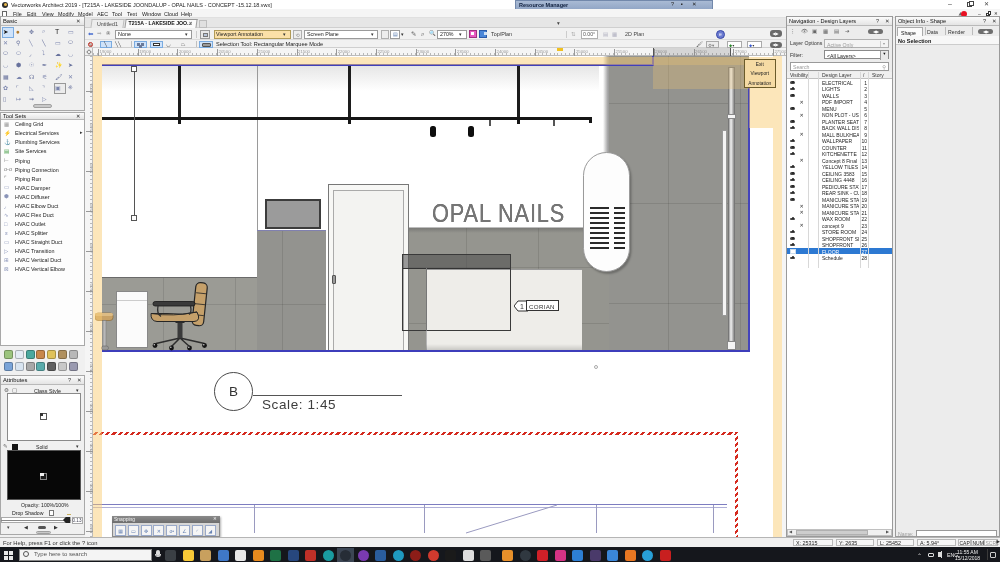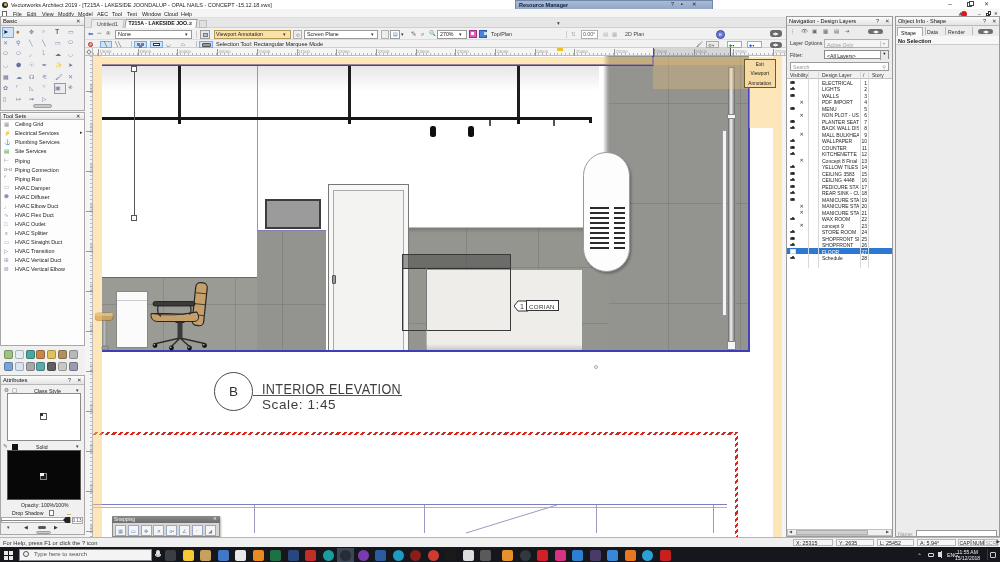--- a/index.html
+++ b/index.html
@@ -352,20 +352,21 @@
 <div class="a" style="left:255px;top:64.3px;width:2.5px;height:3.5px;background:#161616;"></div>
 <div class="a" style="left:424px;top:64.3px;width:2.5px;height:3.5px;background:#161616;"></div>
 <div class="a" style="left:396px;top:64.3px;width:1.5px;height:6px;background:#555;"></div>
 <div class="a" style="left:460px;top:64.3px;width:1.5px;height:6px;background:#555;"></div>
 <div class="a" style="left:41px;top:10px;width:1px;height:152px;background:#555;"></div>
 <div class="a" style="left:37.5px;top:9.5px;width:6px;height:6px;background:#fdfdfd;border:1px solid #555;"></div>
 <div class="a" style="left:37.5px;top:158.5px;width:6px;height:6px;background:#fdfdfd;border:1px solid #555;"></div>
 <div class="a" style="left:337px;top:70px;width:5.5px;height:11px;background:#0e0e0e;border-radius:2.5px;"></div>
 <div class="a" style="left:375px;top:70px;width:5.5px;height:11px;background:#0e0e0e;border-radius:2.5px;"></div>
 <div class="a" style="left:316px;top:171px;width:190px;height:1px;background:#bdbdbd;"></div>
+<div class="t" style="left:339px;top:143px;font-size:25px;color:#757575;"><span style="display:inline-block;letter-spacing:1px;transform:scaleX(0.87);transform-origin:0 0;color:#757575;text-shadow:0 0 0.5px #5a5a5a;">OPAL NAILS</span></div>
 <div class="a" style="left:172px;top:143px;width:56px;height:29.5px;background:#9b9b9b;border:2px solid #3c3c3c;"></div>
 <div class="a" style="left:235px;top:127.5px;width:80.5px;height:167.5px;background:#f7f7f5;border:1px solid #777;"></div>
 <div class="a" style="left:240px;top:133.5px;width:70.5px;height:161.5px;background:#f3f3f1;border:1px solid #aaa;border-bottom:none;"></div>
 <div class="a" style="left:239px;top:218.5px;width:4px;height:9px;background:#9a9a9a;border:1px solid #555;border-radius:1px;"></div>
 <div class="a" style="left:23px;top:235px;width:32px;height:57px;background:#fbfbfb;border:1px solid #888;"></div>
 <div class="a" style="left:24px;top:243.5px;width:30px;height:1px;background:#ccc;"></div>
 <div class="a" style="left:333px;top:212.5px;width:156px;height:82.5px;background:#eeede9;border-top:1px solid #999;border-left:1px solid #b5b5b5;"></div>
 <div class="a" style="left:333px;top:288px;width:156px;height:7px;background:linear-gradient(rgba(0,0,0,0),rgba(0,0,0,0.18));"></div>
 <div class="a" style="left:309px;top:198px;width:108.5px;height:14.5px;background:rgba(75,75,75,0.55);border:1.5px solid #333;"></div>
 <div class="a" style="left:309px;top:198px;width:108.5px;height:77px;border:1.8px solid #3a3a3a;"></div>
@@ -432,21 +433,20 @@
 <svg class="a" style="left:2px;top:256px;" width="20" height="40" viewBox="0 0 20 40">
 <rect x="0" y="1" width="18" height="7.5" rx="3" fill="#c9a266" stroke="#8a6a3a" stroke-width="0.7"></rect>
 <rect x="0" y="1" width="18" height="3" rx="1.5" fill="#ddbc84"></rect>
 <rect x="8" y="8.5" width="3" height="27" fill="#b8b8b8" stroke="#777" stroke-width="0.5"></rect>
 <rect x="6.5" y="34" width="7" height="4" rx="2" fill="#9a9a9a" stroke="#666" stroke-width="0.6"></rect>
 </svg>
 <div class="a" style="left:501px;top:309px;width:4px;height:4px;border:0.8px solid #aaa;border-radius:2px;"></div>
 <div class="a" style="left:121px;top:316px;width:39px;height:39px;border:1.3px solid #4a4a4a;border-radius:50%;background:#fff;"></div>
 <div class="t" style="left:136px;top:327.5px;font-size:13.5px;color:#333;">B</div>
 <div class="a" style="left:160px;top:339px;width:149px;height:1px;background:#555;"></div>
-<div class="t" style="left:169px;top:324.5px;font-size:14px;color:#3d3d3d;"><span style="display:inline-block;letter-spacing:0.4px;transform:scaleX(0.9);transform-origin:0 0;">INTERIOR ELEVATION</span></div>
 <div class="t" style="left:169px;top:340.5px;font-size:13.5px;color:#3d3d3d;"><span style="letter-spacing:0.6px;">Scale: 1:45</span></div>
 <div class="a" style="left:-4.5px;top:375.5px;width:649px;height:3px;background-image:repeating-linear-gradient(135deg,#d42a1e 0,#d42a1e 2.2px,#fff 2.2px,#fff 4.4px);"></div>
 <div class="a" style="left:641.5px;top:375.5px;width:3px;height:106px;background-image:repeating-linear-gradient(135deg,#d42a1e 0,#d42a1e 2.2px,#fff 2.2px,#fff 4.4px);"></div>
 
 <div class="a" style="left:0px;top:448.3px;width:634px;height:1px;background:#7d7dc0;"></div>
 <div class="a" style="left:0px;top:451.3px;width:634px;height:1px;background:#b0b0d8;"></div>
 <div class="a" style="left:161px;top:449px;width:1px;height:28px;background:#9a9ac0;"></div>
 <div class="a" style="left:331px;top:449px;width:1px;height:28px;background:#9a9ac0;"></div>
 <div class="a" style="left:503px;top:449px;width:1px;height:28px;background:#9a9ac0;"></div>
 <div class="a" style="left:620px;top:449px;width:1px;height:28px;background:#9a9ac0;"></div>

